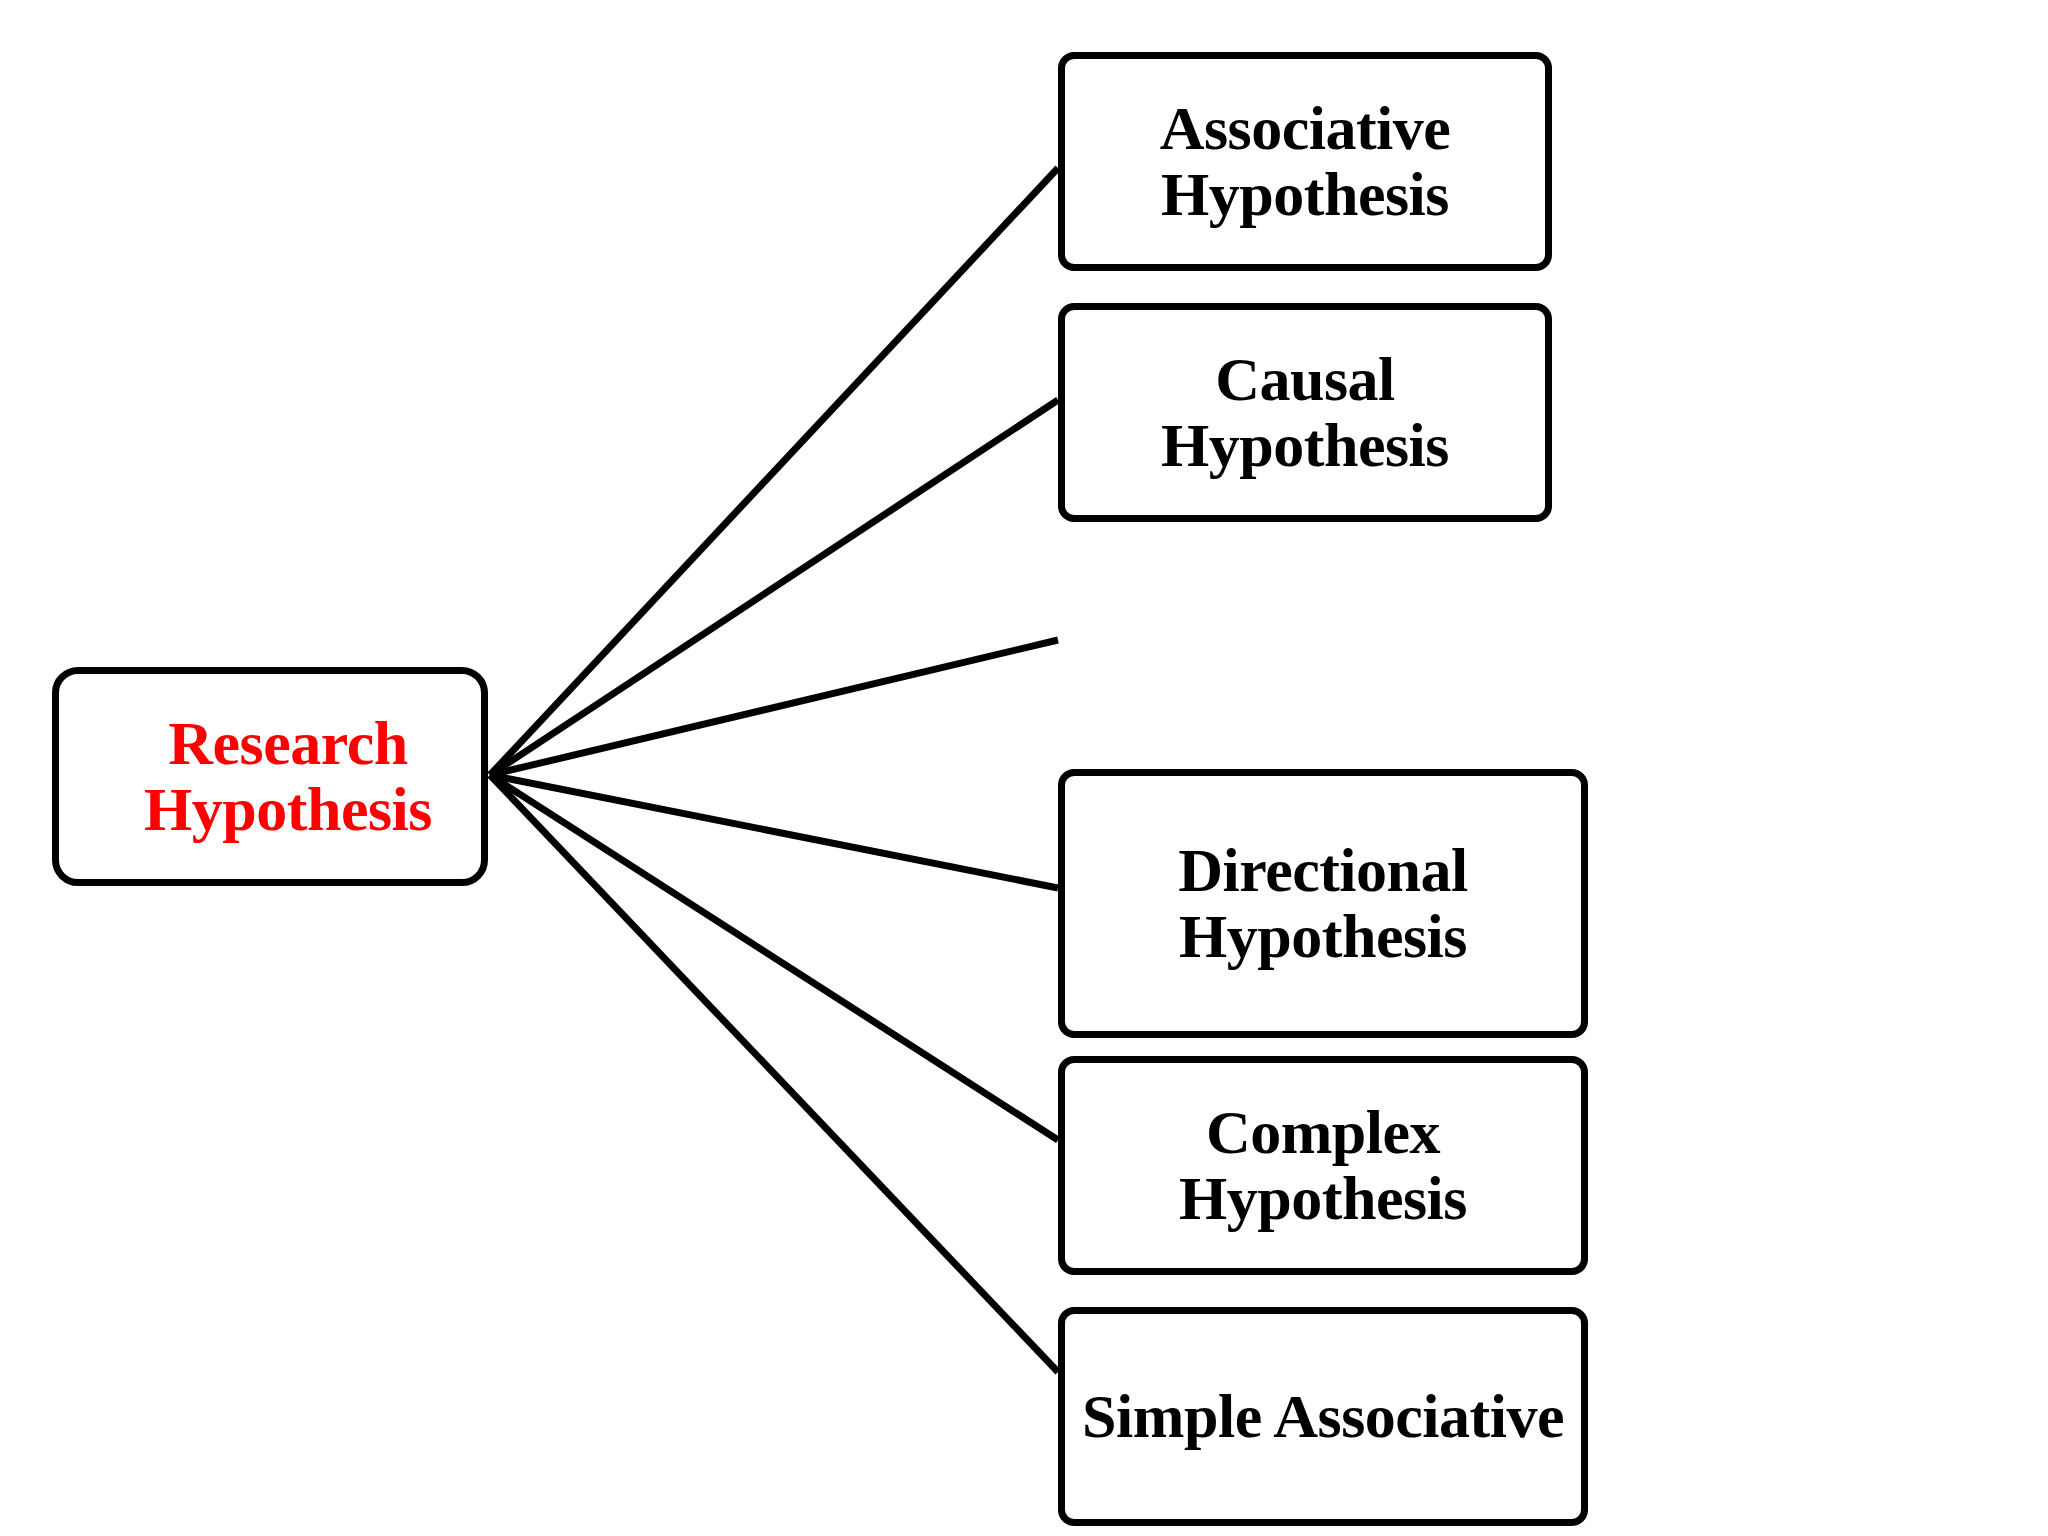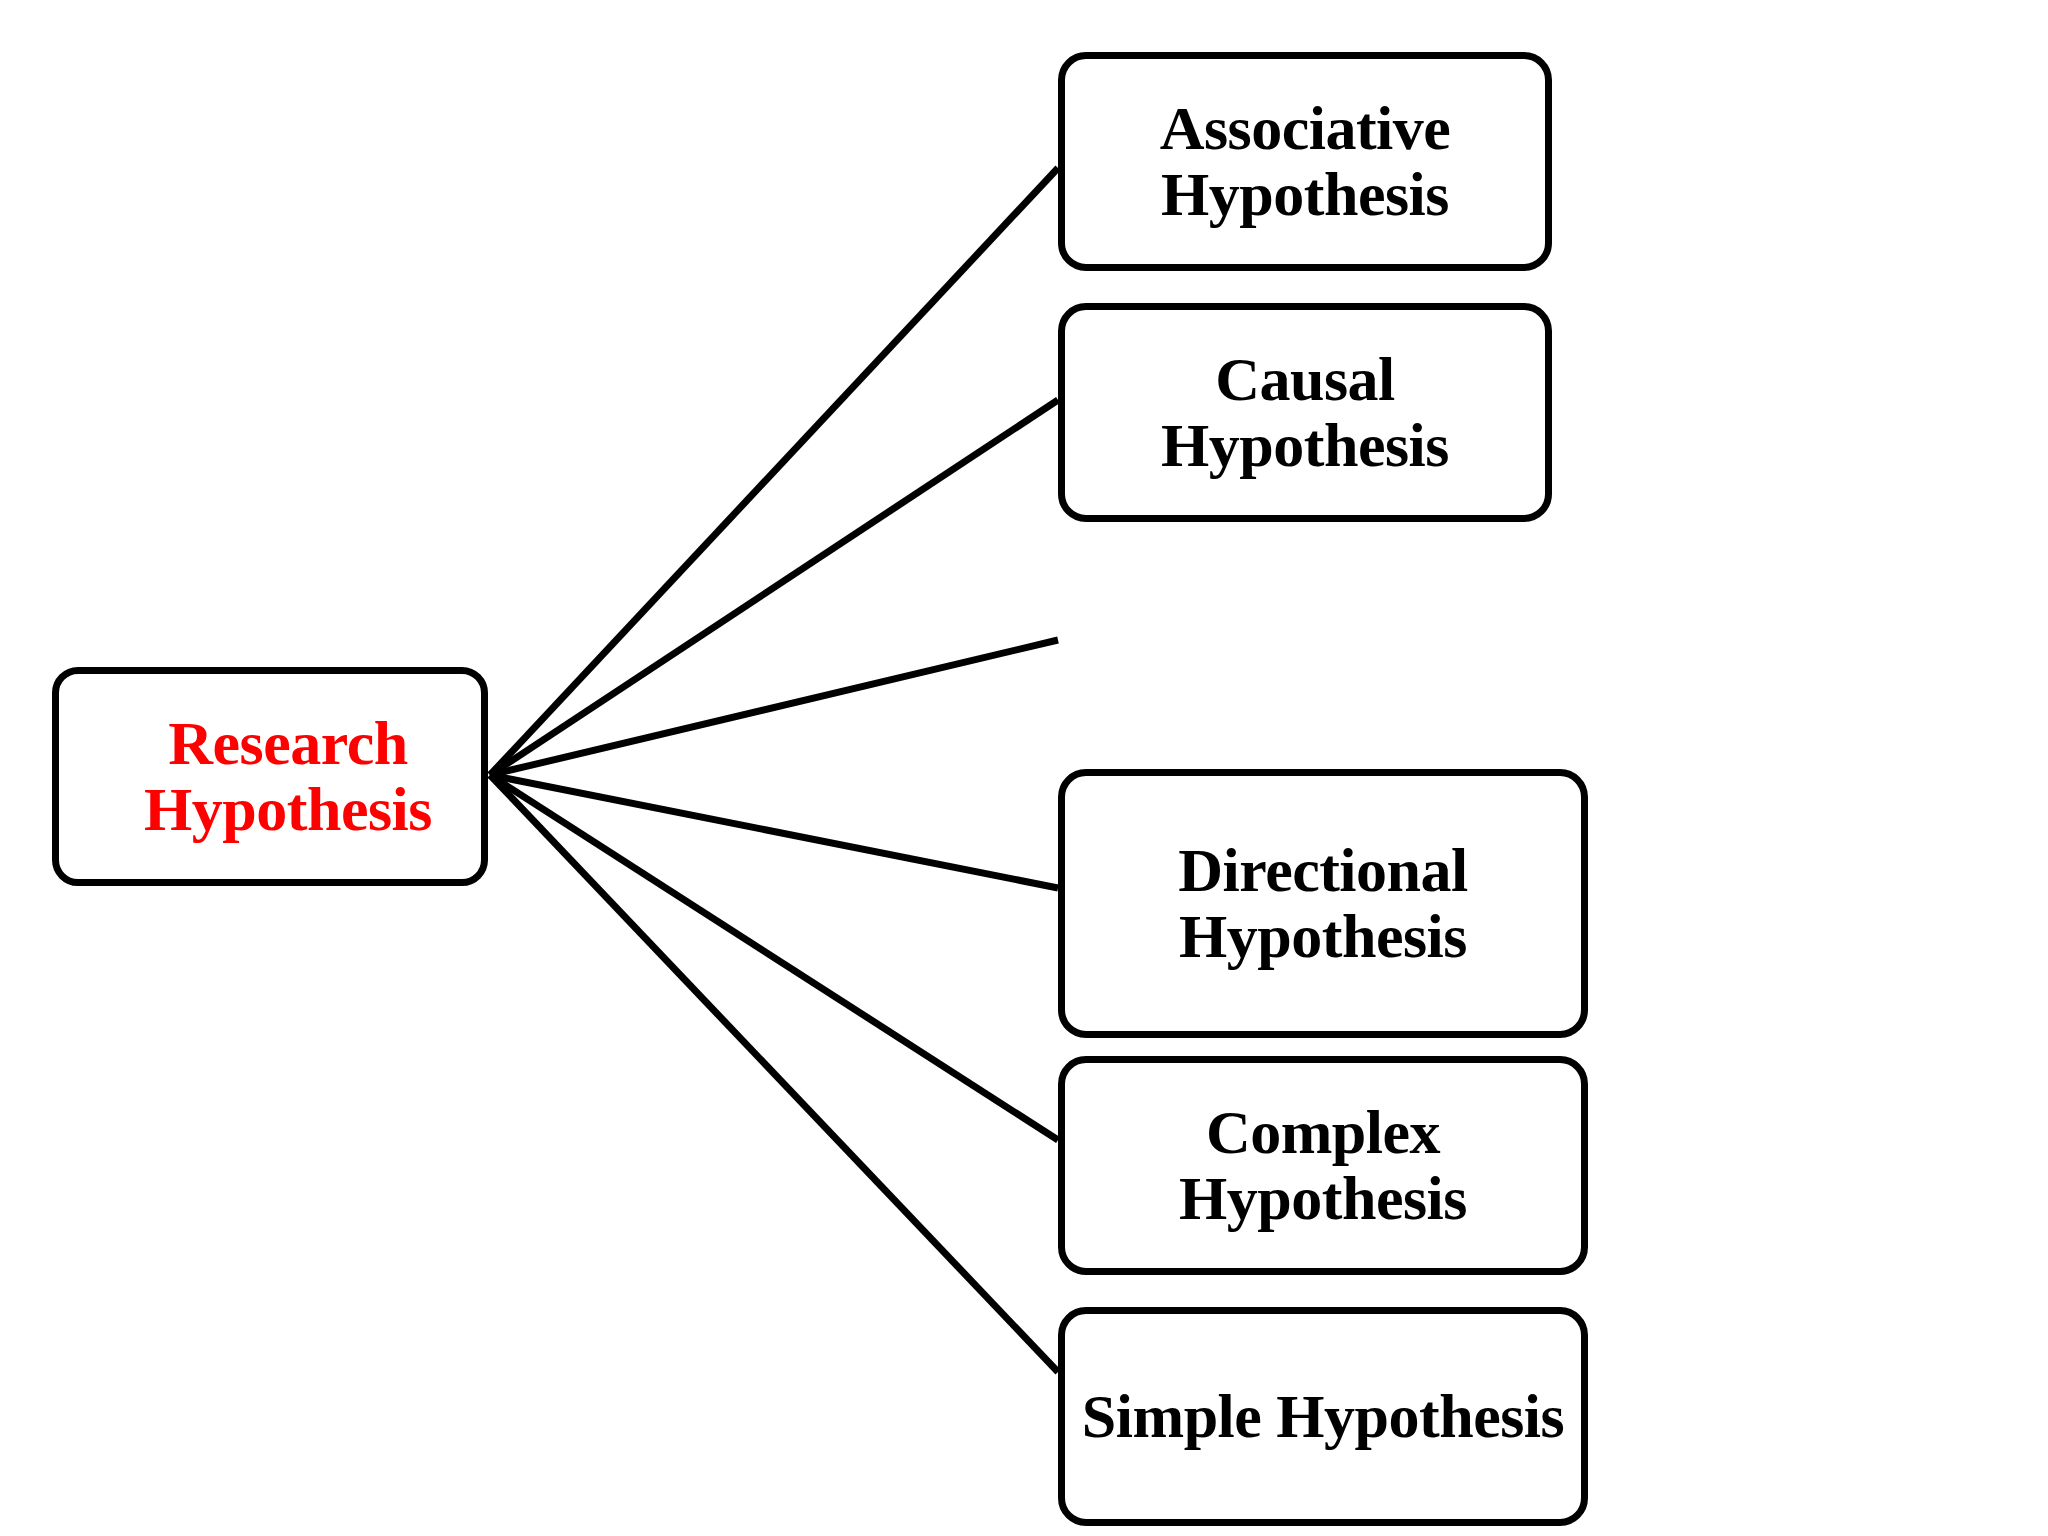--- a/index.html
+++ b/index.html
@@ -23,21 +23,21 @@
     top: 0;
     width: 2048px;
     height: 1536px;
     pointer-events: none;
   }
   .node {
     position: absolute;
     box-sizing: border-box;
     background: #ffffff;
     border: 7px solid #000000;
-    border-radius: 28px;
+    border-radius: 16px;
     display: flex;
     align-items: center;
     justify-content: center;
     text-align: center;
     z-index: 2;
   }
   .node-label {
     font-weight: bold;
     line-height: 1.06;
     letter-spacing: -0.5px;
@@ -104,16 +104,16 @@
     <span class="node-label">Directional
 Hypothesis</span>
   </div>
 
   <div class="node node-branch node-b4">
     <span class="node-label">Complex
 Hypothesis</span>
   </div>
 
   <div class="node node-branch node-b5">
-    <span class="node-label">Simple Hypothesis</span>
+    <span class="node-label">Simple Associative</span>
   </div>
 
 </div>
 
 </body></html>

